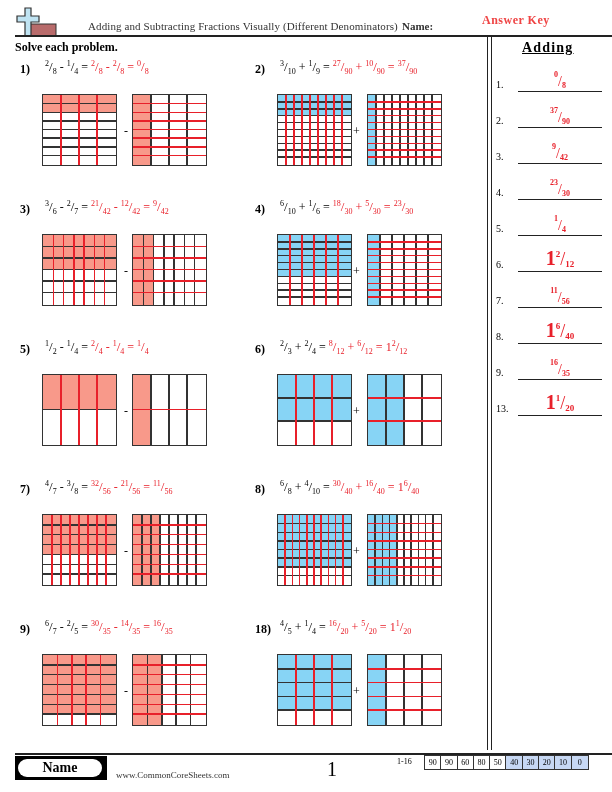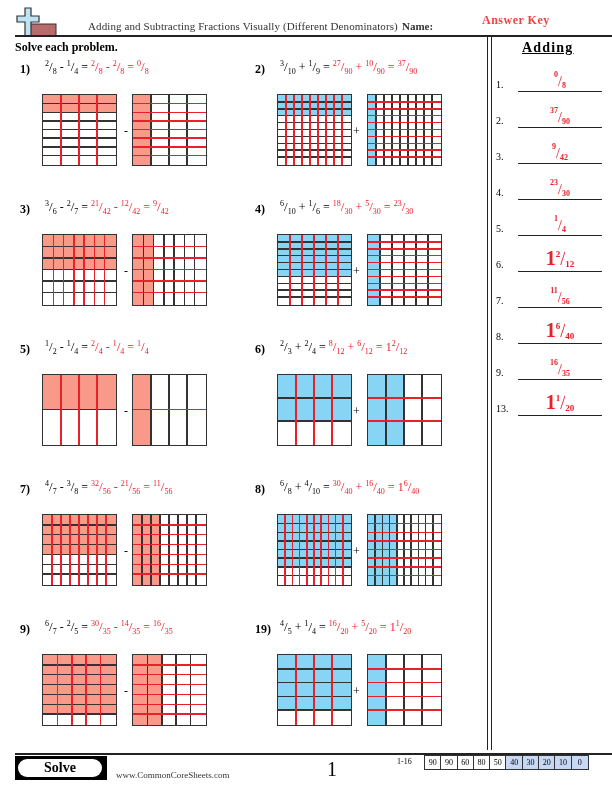--- a/index.html
+++ b/index.html
@@ -410,21 +410,21 @@
         <div class="vl" style="left:56.85px;background:#333333;"></div>
         <div class="hl" style="top:9.107142857142858px;background:#e8202a;"></div>
         <div class="hl" style="top:18.964285714285715px;background:#e8202a;"></div>
         <div class="hl" style="top:28.821428571428573px;background:#e8202a;"></div>
         <div class="hl" style="top:38.67857142857143px;background:#e8202a;"></div>
         <div class="hl" style="top:48.535714285714285px;background:#e8202a;"></div>
         <div class="hl" style="top:58.392857142857146px;background:#e8202a;"></div>
       </div>
     </div>
     <div class="problem" style="left: 255px; top: 622px; width: 220px; height: 110px;">
-      <span class="pnum">19)</span>
+      <span class="pnum">18)</span>
       <span class="eq"><span class="frac "><sup>4</sup><span class="sl">/</span><sub>5</sub></span> <span>+</span> <span class="frac "><sup>1</sup><span class="sl">/</span><sub>4</sub></span> = <span class="red"><span class="frac "><sup>16</sup><span class="sl">/</span><sub>20</sub></span> <span>+</span> <span class="frac "><sup>5</sup><span class="sl">/</span><sub>20</sub></span> = </span><span class="frac red"><span>1</span><sup>1</sup><span class="sl">/</span><sub>20</sub></span></span>
       <span class="op" style="left:98px;">+</span>
       <div class="grid" style="left: 22px;">
         <div class="shade" style="left:0;top:0;width:100%;height:55.2px;background:#87d4f5;"></div>
         <div class="hl" style="top:13.05px;background:#333333;"></div>
         <div class="hl" style="top:26.85px;background:#333333;"></div>
         <div class="hl" style="top:40.65px;background:#333333;"></div>
         <div class="hl" style="top:54.45px;background:#333333;"></div>
         <div class="vl" style="left:17.25px;background:#e8202a;"></div>
         <div class="vl" style="left:35.25px;background:#e8202a;"></div>
@@ -438,21 +438,21 @@
         <div class="hl" style="top:13.05px;background:#e8202a;"></div>
         <div class="hl" style="top:26.85px;background:#e8202a;"></div>
         <div class="hl" style="top:40.65px;background:#e8202a;"></div>
         <div class="hl" style="top:54.45px;background:#e8202a;"></div>
       </div>
     </div>
   </div>
 
 <div class="footer-rule"></div>
 <div class="math-box">
-  <div class="math-pill">Solve</div>
+  <div class="math-pill">Name</div>
 </div>
 <div class="site">www.CommonCoreSheets.com</div>
 <div class="pagenum">1</div>
 <div class="score-label">1-16</div>
 <div class="score-table" id="score-table">
     <div class="score-cell">90</div>
     <div class="score-cell">90</div>
     <div class="score-cell">60</div>
     <div class="score-cell">80</div>
     <div class="score-cell">50</div>

